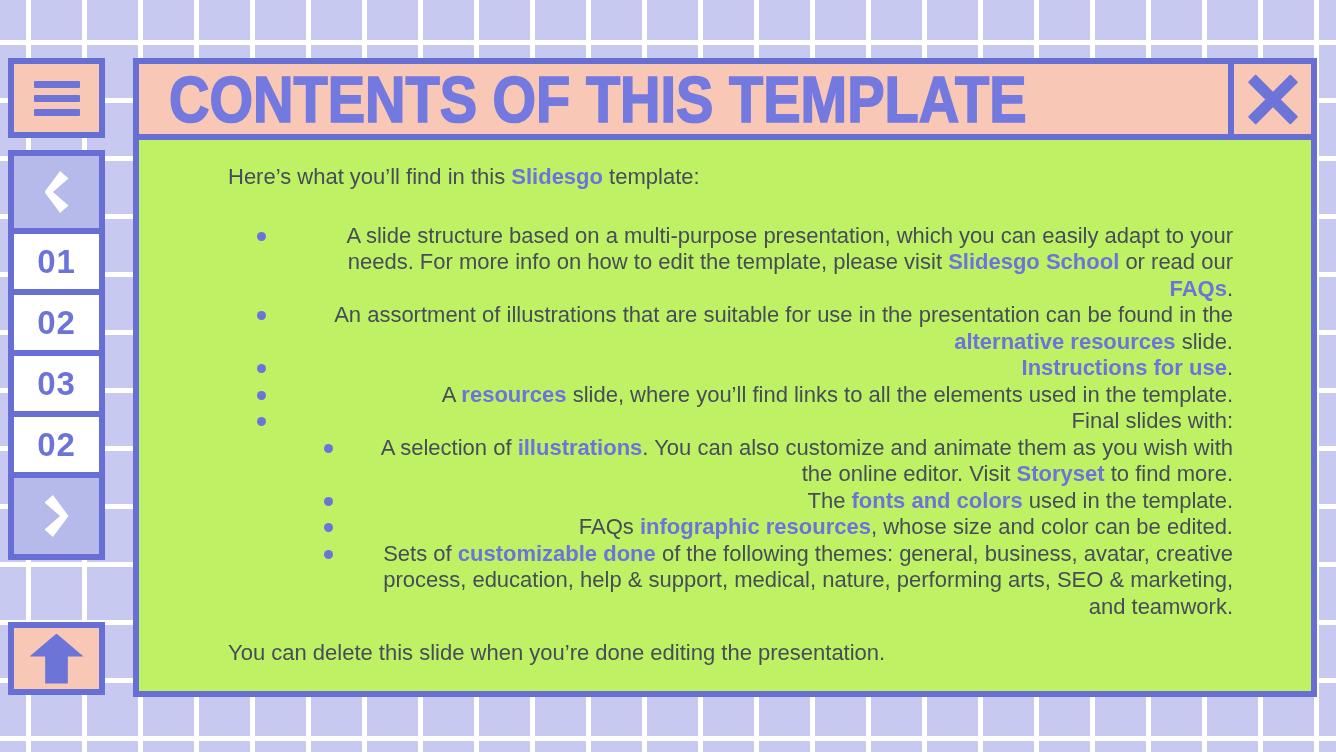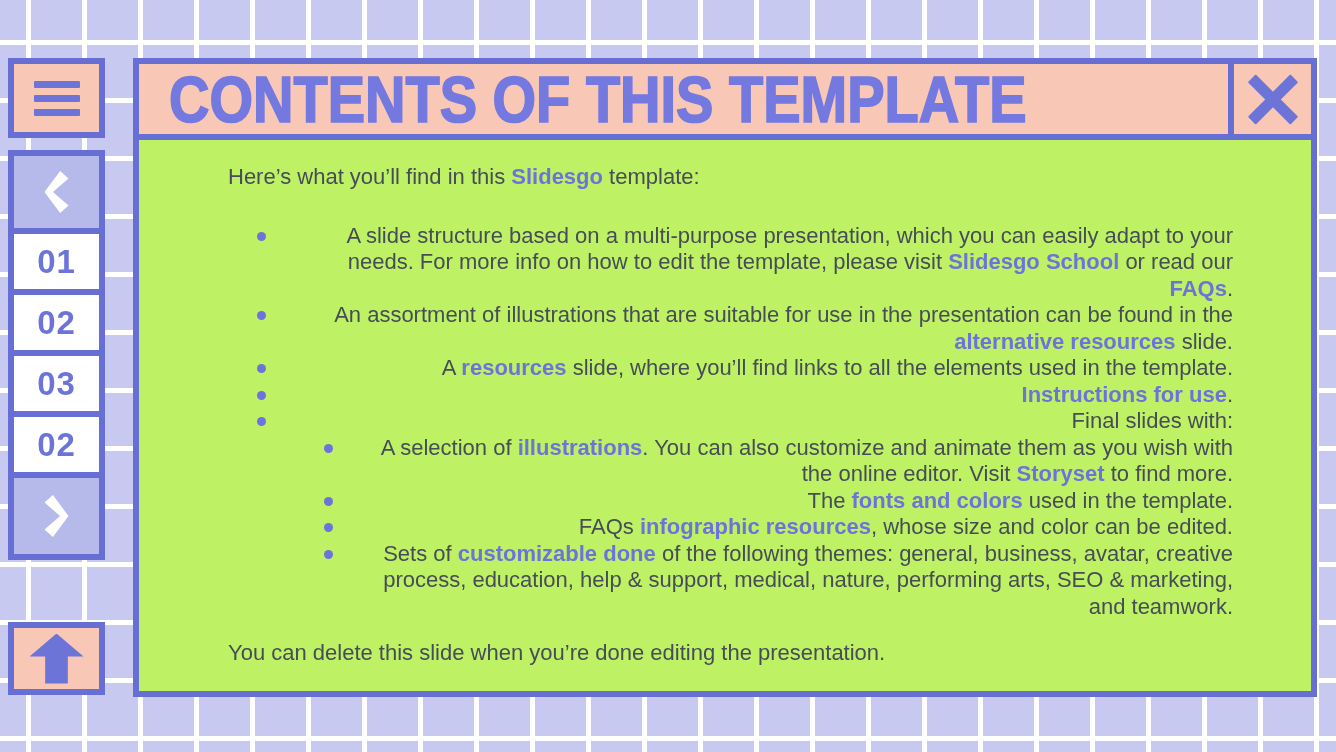--- a/index.html
+++ b/index.html
@@ -124,22 +124,22 @@
     <h1 class="title">CONTENTS OF THIS TEMPLATE</h1>
     <button class="close">
       <span class="x"></span>
     </button>
   </header>
   <div class="content">
     <p class="intro"><span>Here’s what you’ll find in this </span><span class="em">Slidesgo</span><span> template:</span></p>
     <ul class="bullets" id="bulletList">
         <li class="l1"><span>A slide structure based on a multi-purpose presentation, which you can easily adapt to your needs. For more info on how to edit the template, please visit </span><span class="em">Slidesgo School</span><span> or read our </span><span class="em">FAQs</span><span>.</span></li>
         <li class="l1"><span>An assortment of illustrations that are suitable for use in the presentation can be found in the </span><span class="em">alternative resources</span><span> slide.</span></li>
+        <li class="l1"><span class="em">Instructions for use</span><span>.</span></li>
         <li class="l1"><span>A </span><span class="em">resources</span><span> slide, where you’ll find links to all the elements used in the template.</span></li>
-        <li class="l1"><span class="em">Instructions for use</span><span>.</span></li>
         <li class="l1"><span>Final slides with:</span></li>
         <li class="l2"><span>A selection of </span><span class="em">illustrations</span><span>. You can also customize and animate them as you wish with the online editor. Visit </span><span class="em">Storyset</span><span> to find more.</span></li>
         <li class="l2"><span>The </span><span class="em">fonts and colors</span><span> used in the template.</span></li>
         <li class="l2"><span>FAQs </span><span class="em">infographic resources</span><span>, whose size and color can be edited.</span></li>
         <li class="l2"><span>Sets of </span><span class="em">customizable done</span><span> of the following themes: general, business, avatar, creative process, education, help &amp; support, medical, nature, performing arts, SEO &amp; marketing, and teamwork.</span></li>
       </ul>
     <p class="footer-note">You can delete this slide when you’re done editing the presentation.</p>
   </div>
 </section>
 

